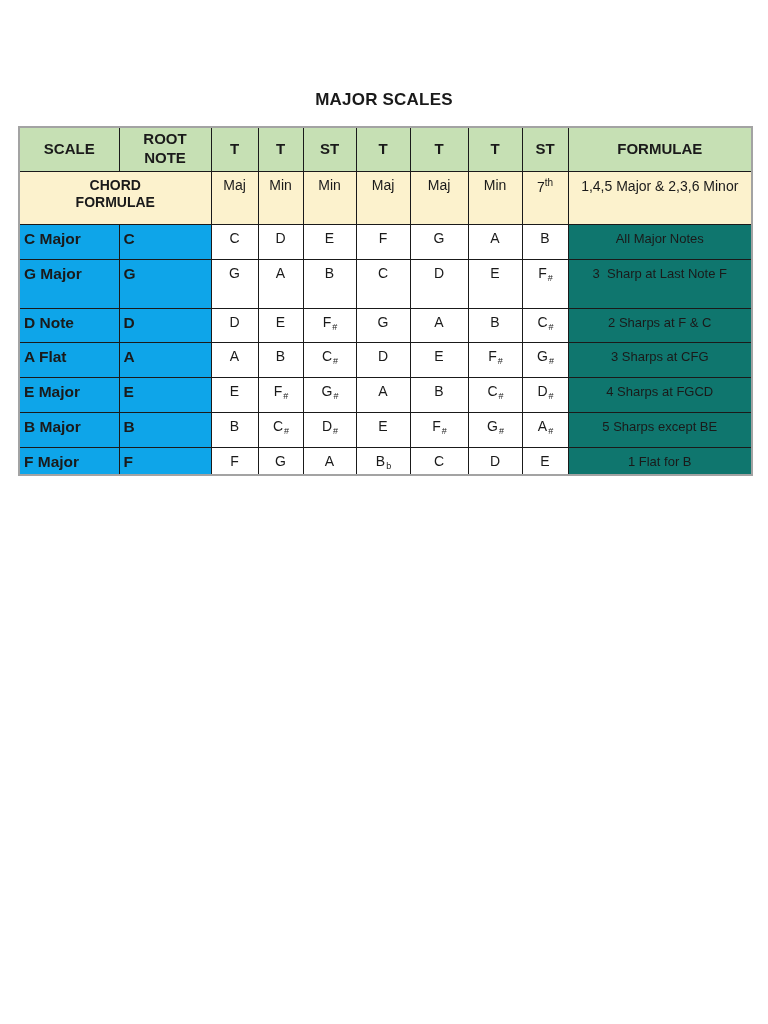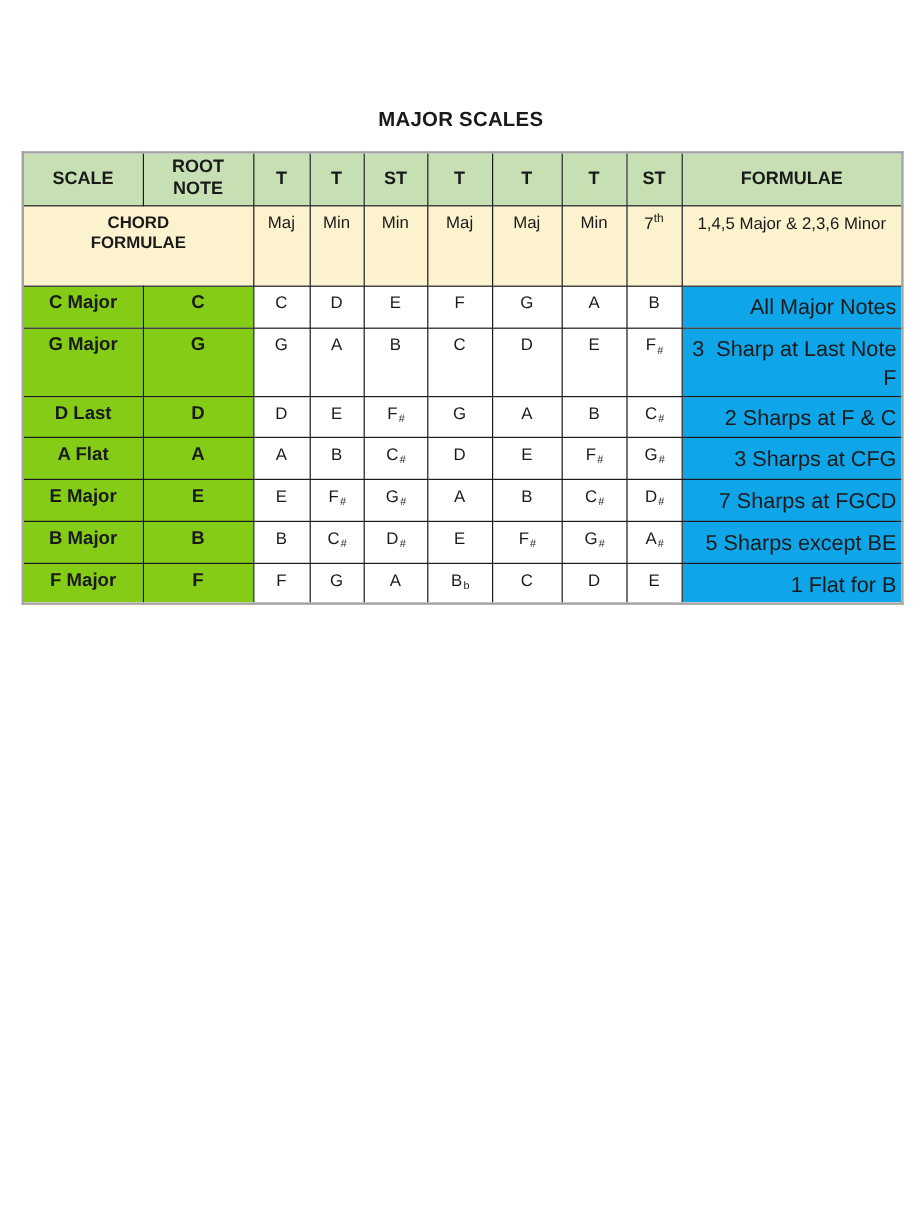--- a/index.html
+++ b/index.html
@@ -56,54 +56,53 @@
   tr.head-row th {
     background: #c6e0b4;
     font-size: 15px;
     font-weight: bold;
     text-align: center;
     vertical-align: middle;
     padding-top: 2px;
   }
   .prelines { white-space: pre-line; line-height: 1.25; }
 
-  tr.formula-row { height: 67px; }
+  tr.formula-row { height: 53px; }
   tr.formula-row td {
     background: #fcf2cd;
     text-align: center;
     font-size: 14px;
   }
   td.formula-label {
     font-weight: bold;
     font-size: 16px;
     line-height: 1.25;
     vertical-align: middle;
   }
   td.formula-remark {
     text-align: left;
     font-size: 13px;
     line-height: 1.3;
     padding-left: 6px;
   }
 
   td.scale-cell, td.root-cell {
-    background: #84cc16;
-    text-align: center;
+    background: #0ea5e9;
     font-weight: bold;
     font-size: 15.5px;
   }
   td.note-cell {
     background: #ffffff;
     text-align: center;
     font-size: 14px;
   }
   td.remark-cell {
-    background: #0ea5e9;
-    text-align: right;
-    font-size: 18px;
+    background: #0f766e;
+    text-align: center;
+    font-size: 13px;
     line-height: 1.35;
     padding-left: 6px;
     white-space: pre-wrap;
   }
   td.note-cell sub {
     font-size: 9px;
     vertical-align: baseline;
     position: relative;
     top: 3px;
     left: 1px;
@@ -189,21 +188,21 @@
       <td class="note-cell"><span>A</span><sub></sub></td>
       <td class="note-cell"><span>B</span><sub></sub></td>
       <td class="note-cell"><span>C</span><sub></sub></td>
       <td class="note-cell"><span>D</span><sub></sub></td>
       <td class="note-cell"><span>E</span><sub></sub></td>
       <td class="note-cell"><span>F</span><sub>#</sub></td>
       <td class="remark-cell">3  Sharp at Last Note F</td>
     </tr>
 
     <tr class="r-d">
-      <td class="scale-cell">D Last</td>
+      <td class="scale-cell">D Note</td>
       <td class="root-cell">D</td>
       <td class="note-cell"><span>D</span><sub></sub></td>
       <td class="note-cell"><span>E</span><sub></sub></td>
       <td class="note-cell"><span>F</span><sub>#</sub></td>
       <td class="note-cell"><span>G</span><sub></sub></td>
       <td class="note-cell"><span>A</span><sub></sub></td>
       <td class="note-cell"><span>B</span><sub></sub></td>
       <td class="note-cell"><span>C</span><sub>#</sub></td>
       <td class="remark-cell">2 Sharps at F &amp; C</td>
     </tr>
@@ -224,21 +223,21 @@
     <tr class="r-e">
       <td class="scale-cell">E Major</td>
       <td class="root-cell">E</td>
       <td class="note-cell"><span>E</span><sub></sub></td>
       <td class="note-cell"><span>F</span><sub>#</sub></td>
       <td class="note-cell"><span>G</span><sub>#</sub></td>
       <td class="note-cell"><span>A</span><sub></sub></td>
       <td class="note-cell"><span>B</span><sub></sub></td>
       <td class="note-cell"><span>C</span><sub>#</sub></td>
       <td class="note-cell"><span>D</span><sub>#</sub></td>
-      <td class="remark-cell">7 Sharps at FGCD</td>
+      <td class="remark-cell">4 Sharps at FGCD</td>
     </tr>
 
     <tr class="r-b">
       <td class="scale-cell">B Major</td>
       <td class="root-cell">B</td>
       <td class="note-cell"><span>B</span><sub></sub></td>
       <td class="note-cell"><span>C</span><sub>#</sub></td>
       <td class="note-cell"><span>D</span><sub>#</sub></td>
       <td class="note-cell"><span>E</span><sub></sub></td>
       <td class="note-cell"><span>F</span><sub>#</sub></td>

